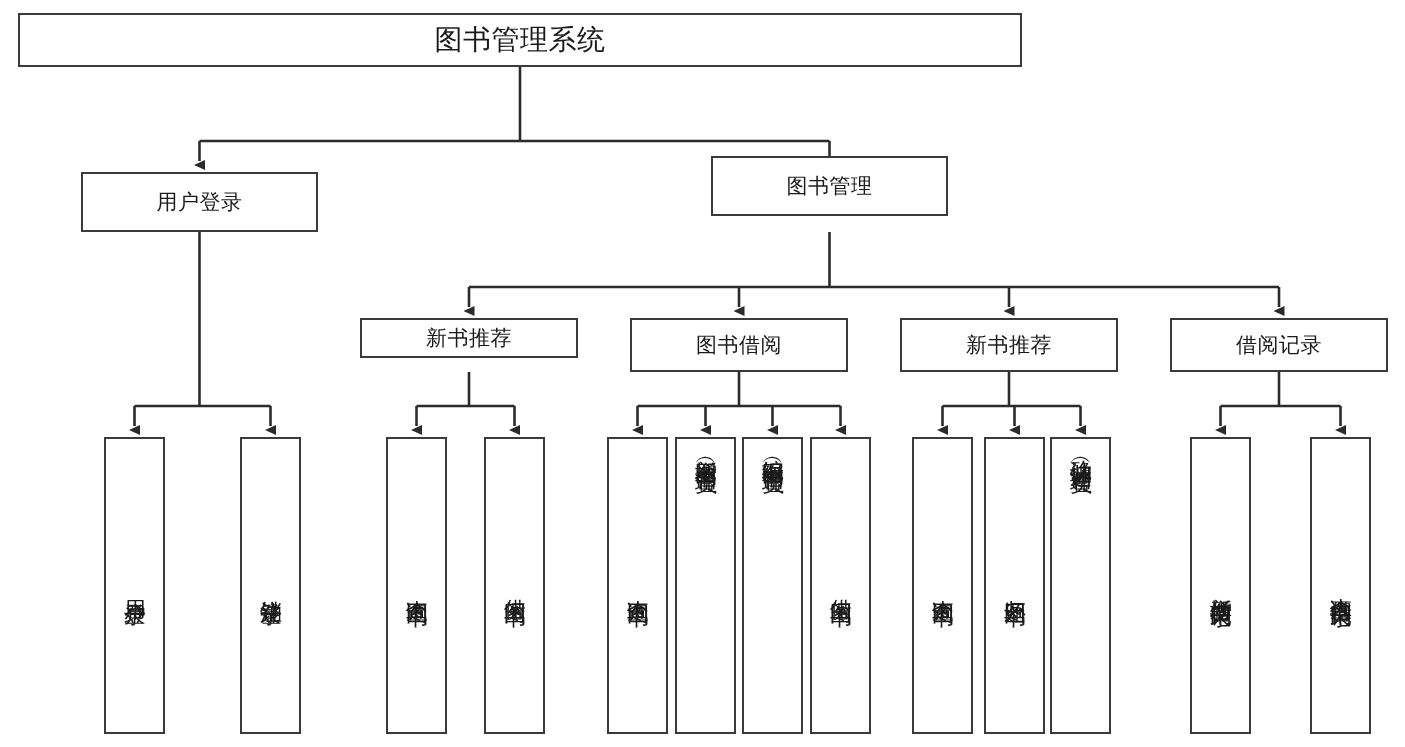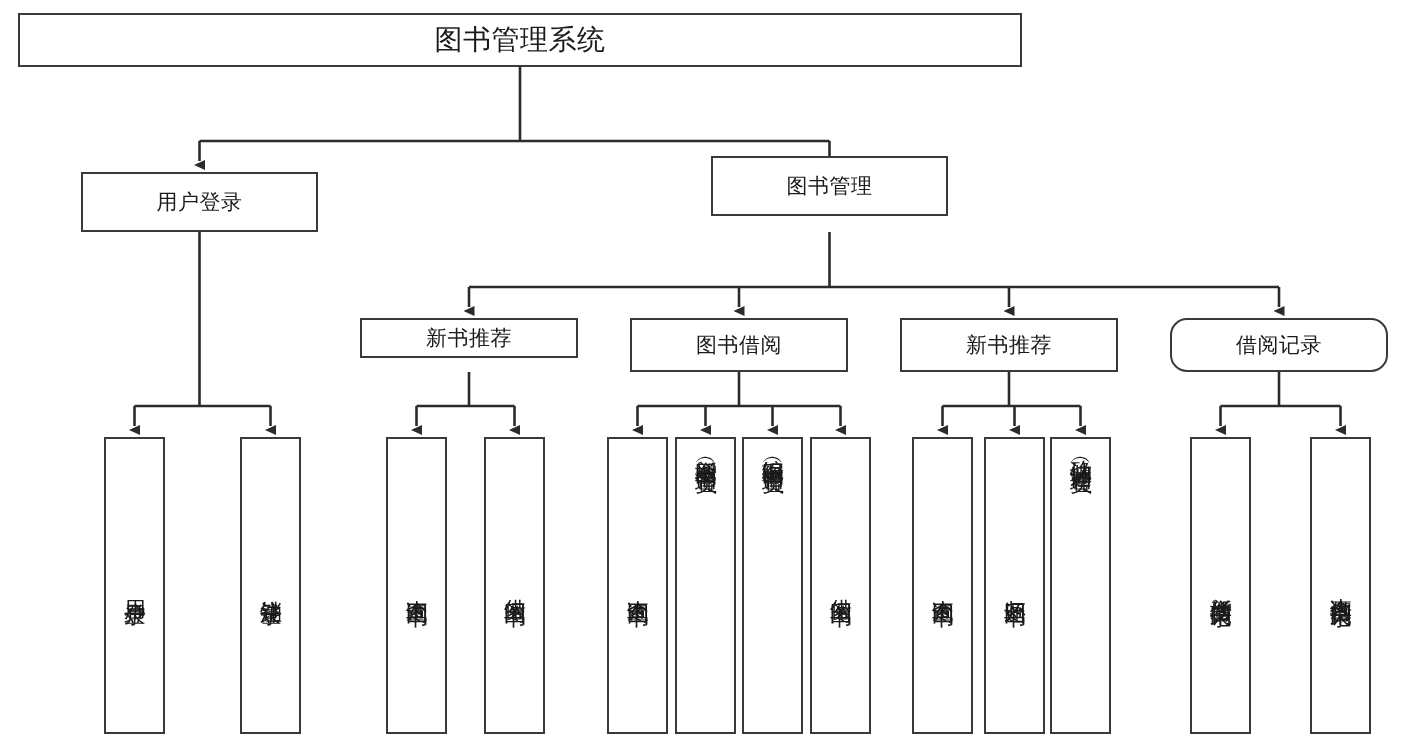--- a/index.html
+++ b/index.html
@@ -122,21 +122,21 @@
       </div>
       <div class="node lvl3 h" style="left: 360px; top: 318px; width: 218px; height: 40px;">
         <span>新书推荐</span>
       </div>
       <div class="node lvl3 h" style="left: 630px; top: 318px; width: 218px; height: 54px; justify-content: center;">
         <span>图书借阅</span>
       </div>
       <div class="node lvl3 h" style="left: 900px; top: 318px; width: 218px; height: 54px;">
         <span>新书推荐</span>
       </div>
-      <div class="node lvl3 h" style="left: 1170px; top: 318px; width: 218px; height: 54px; border-radius: 17px;">
+      <div class="node lvl3 h" style="left: 1170px; top: 318px; width: 218px; height: 54px;">
         <span>借阅记录</span>
       </div>
       <div class="node leaf v" style="left: 104px; top: 437px; width: 61px; height: 297px;">
         <span>用户登录</span>
       </div>
       <div class="node leaf v" style="left: 240px; top: 437px; width: 61px; height: 297px;">
         <span>注销登录</span>
       </div>
       <div class="node leaf v" style="left: 386px; top: 437px; width: 61px; height: 297px;">
         <span>查询图书</span>

